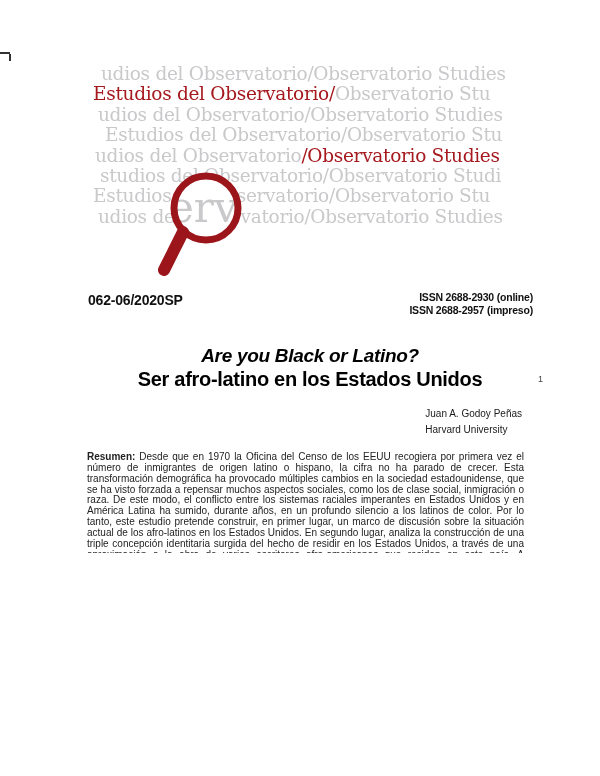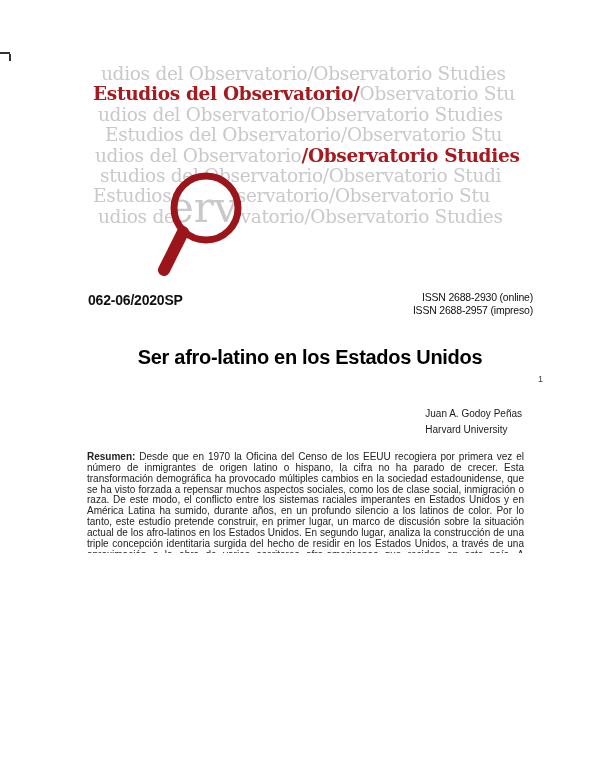--- a/index.html
+++ b/index.html
@@ -19,33 +19,33 @@
   .mark-v{left:9px;top:54px;width:2px;height:7px;}
 
   
   #header-pattern{
     position:absolute;left:93px;top:64px;width:444px;height:166px;overflow:hidden;
     font-family:"DejaVu Serif",serif;font-size:18.5px;line-height:20.4px;
     letter-spacing:-0.3px;
   }
   .hline{white-space:nowrap;}
   .seg-gray{color:var(--graytxt);}
-  .seg-red{color:var(--accent);font-weight:bold;}
+  .seg-red{color:var(--accent);font-weight:normal;}
 
   #magnifier{position:absolute;left:131px;top:158px;width:150px;height:150px;z-index:3;}
 
   
   #issue-number{
     position:absolute;left:88px;top:292px;font-size:14px;font-weight:bold;color:#111;
     letter-spacing:-0.2px;
     text-align:center;
   }
   #issn-block{
     position:absolute;right:67px;top:291px;text-align:right;font-size:10.5px;
-    font-weight:normal;color:#111;line-height:13px;letter-spacing:-0.2px;
+    font-weight:bold;color:#111;line-height:13px;letter-spacing:-0.2px;
   }
 
   
   #title-block{position:absolute;left:87px;top:345px;width:446px;text-align:center;color:#000;}
   .title-line1{font-size:19px;font-style:italic;font-weight:bold;letter-spacing:-0.3px;}
   .title-line2{font-size:20px;font-weight:bold;margin-top:1px;letter-spacing:-0.3px;}
   #title-footnote{position:absolute;left:538px;top:374px;font-size:9px;color:#444;}
 
   
   #author-block{
@@ -122,20 +122,21 @@
   </svg>
 
   <div id="issue-number">062-06/2020SP</div>
 
   <div id="issn-block">
     <div>ISSN 2688-2930 (online)</div>
     <div>ISSN 2688-2957 (impreso)</div>
   </div>
 
   <div id="title-block">
+    <div class="title-line1">Are you Black or Latino?</div>
     <div class="title-line2">Ser afro-latino en los Estados Unidos</div>
   </div>
   <div id="title-footnote">1</div>
 
   <div id="author-block">
     <div>Juan A. Godoy Peñas</div>
     <div>Harvard University</div>
   </div>
 
   <div id="abstract">

